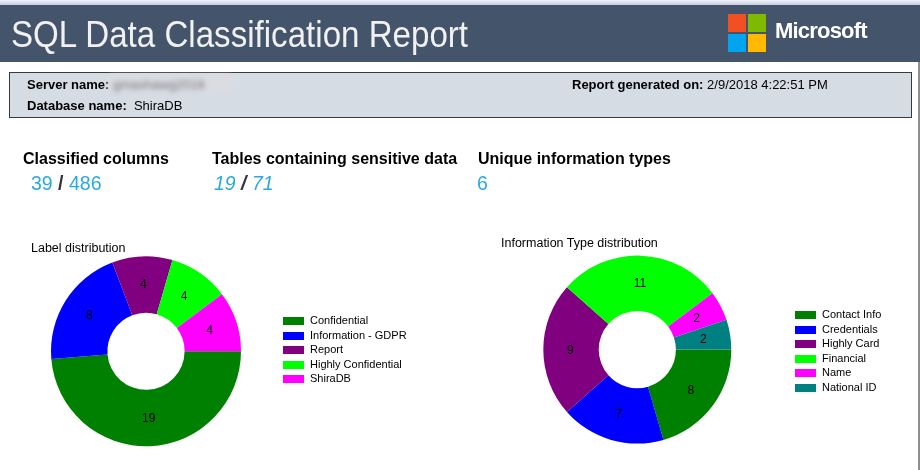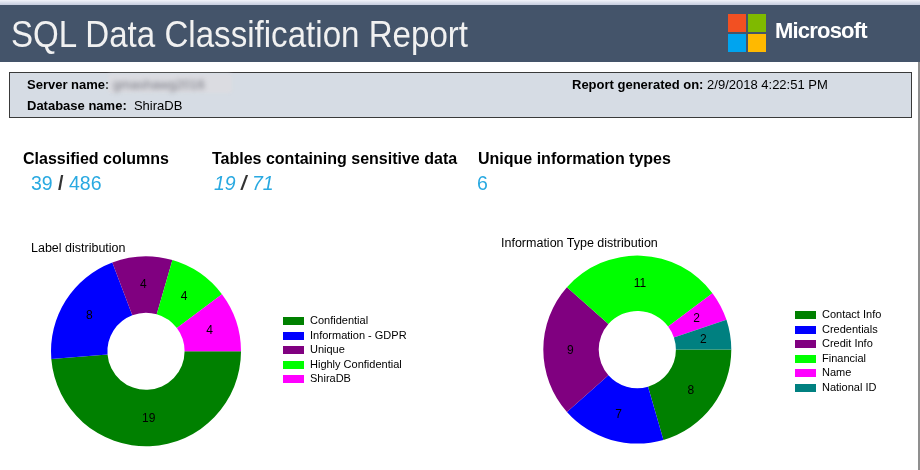--- a/index.html
+++ b/index.html
@@ -96,21 +96,21 @@
   <div class="it" style="top:0;">
       <div class="sw" style="background:#008000;"></div>
       <div class="tx">Confidential</div>
     </div>
   <div class="it" style="top:14.5px;">
       <div class="sw" style="background:#0000ff;"></div>
       <div class="tx">Information - GDPR</div>
     </div>
   <div class="it" style="top:29px;">
       <div class="sw" style="background:#800080;"></div>
-      <div class="tx">Unique</div>
+      <div class="tx">Report</div>
     </div>
   <div class="it" style="top:43.5px;">
       <div class="sw" style="background:#00ff00;"></div>
       <div class="tx">Highly Confidential</div>
     </div>
   <div class="it" style="top:58px;">
       <div class="sw" style="background:#ff00ff;"></div>
       <div class="tx">ShiraDB</div>
     </div>
 </div>
@@ -118,21 +118,21 @@
   <div class="it" style="top:0;">
       <div class="sw" style="background:#008000;"></div>
       <div class="tx">Contact Info</div>
     </div>
   <div class="it" style="top:14.5px;">
       <div class="sw" style="background:#0000ff;"></div>
       <div class="tx">Credentials</div>
     </div>
   <div class="it" style="top:29px;">
       <div class="sw" style="background:#800080;"></div>
-      <div class="tx">Credit Info</div>
+      <div class="tx">Highly Card</div>
     </div>
   <div class="it" style="top:43.5px;">
       <div class="sw" style="background:#00ff00;"></div>
       <div class="tx">Financial</div>
     </div>
   <div class="it" style="top:58px;">
       <div class="sw" style="background:#ff00ff;"></div>
       <div class="tx">Name</div>
     </div>
   <div class="it" style="top:72.5px;">

